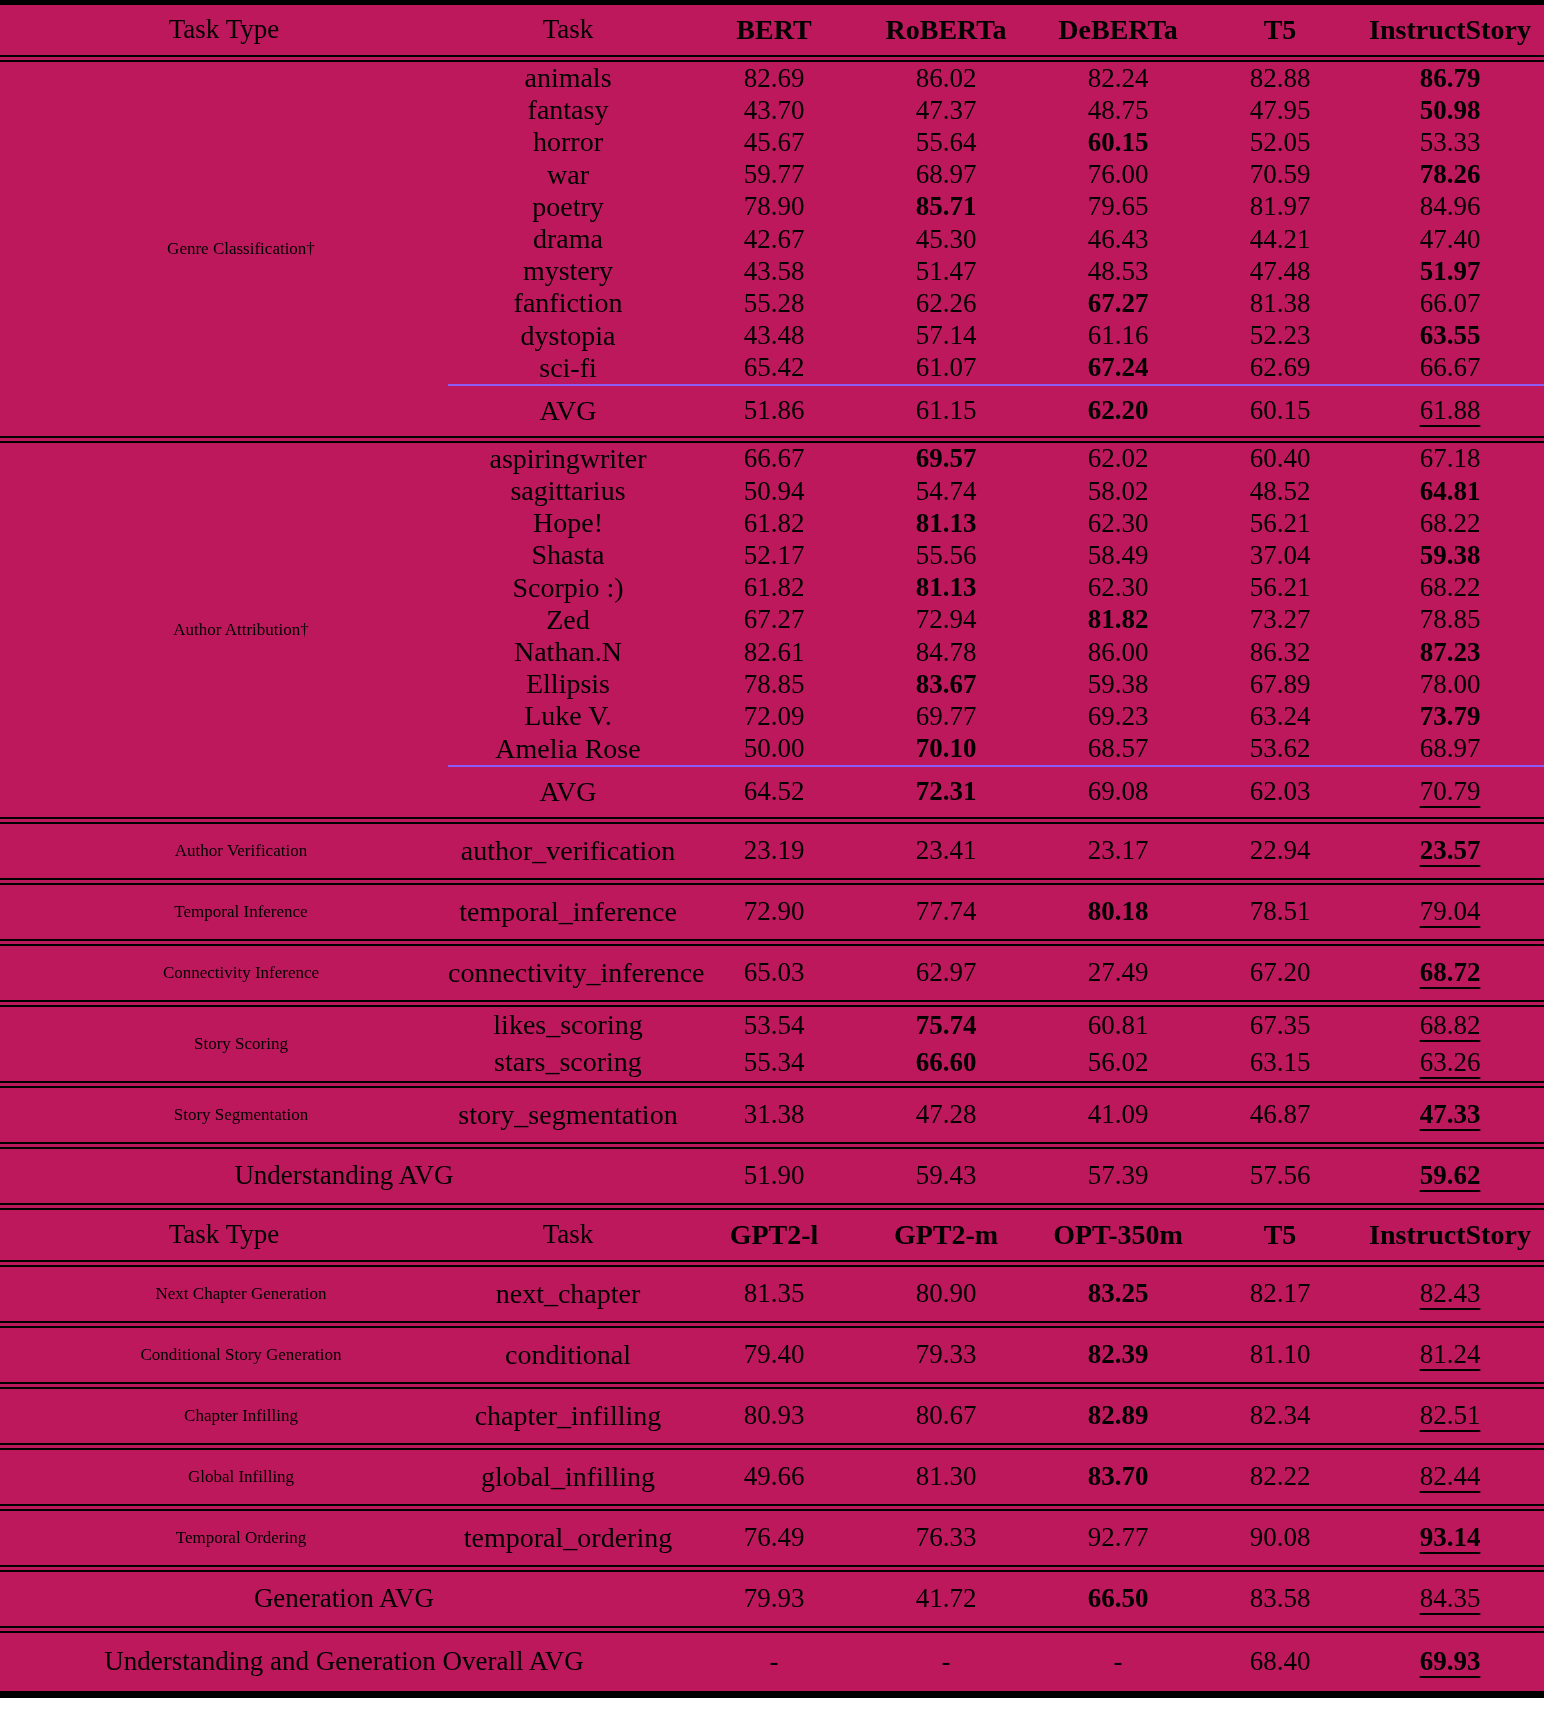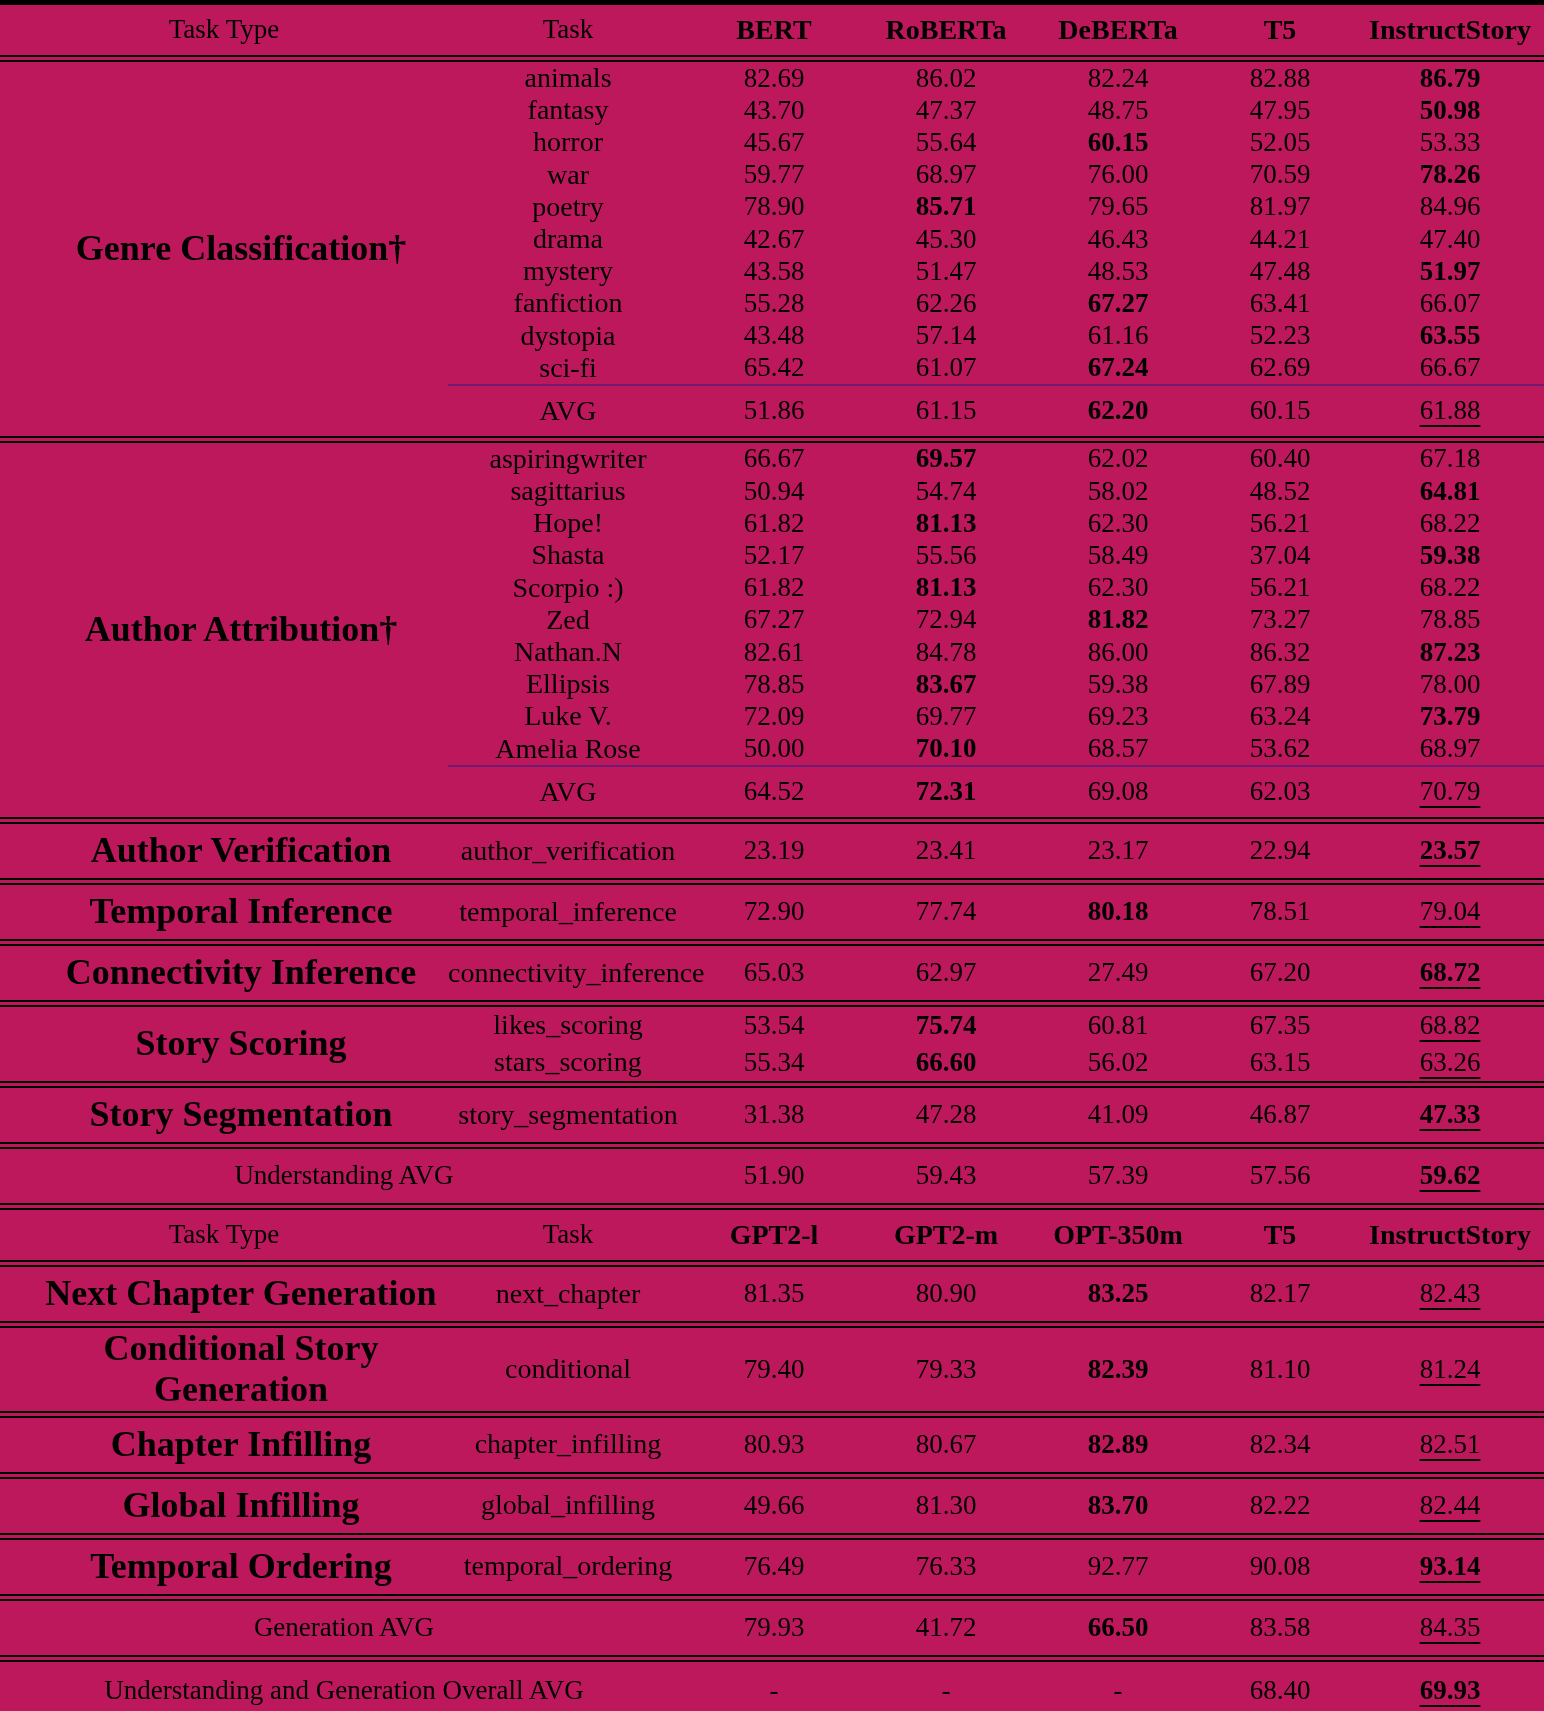--- a/index.html
+++ b/index.html
@@ -40,26 +40,26 @@
   
   tr.h-head > th { height: 50px; }
   tr.h-sm   > td { height: 32px; }
   tr.h-avg  > td { height: 50px; }
   tr.h-lg   > td { height: 54px; }
   tr.h-sc   > td { height: 37px; }
   tr.h-xl   > td { height: 58px; }
 
   
   tr.sep > th, tr.sep > td { border-top: 7px double #000; }
-  tr.midrule > td { border-top: 2px solid #701a75; }
+  tr.midrule > td { border-top: 2px solid #8b5cf6; }
 
   
   .th-model { font-size: 28px; font-weight: bold; }
   .th-plain { font-size: 27px; font-weight: normal; }
-  td.tasktype { font-size: 36px; font-weight: bold; padding-left: 34px; }
+  td.tasktype { font-size: 17px; font-weight: normal; padding-left: 34px; }
   td.task { font-size: 28px; }
   td.val { font-size: 27px; }
   td.summary-label { font-size: 27px; font-weight: normal; }
   td.val.b { font-weight: bold; }
   td.val.u span {
     text-decoration: underline;
     text-decoration-thickness: 2px;
     text-underline-offset: 6px;
   }
 </style>
@@ -142,21 +142,21 @@
           <td class="val"><span>51.47</span></td>
           <td class="val"><span>48.53</span></td>
           <td class="val"><span>47.48</span></td>
           <td class="val b"><span>51.97</span></td>
         </tr>
         <tr class="h-sm">
           <td class="task">fanfiction</td>
           <td class="val"><span>55.28</span></td>
           <td class="val"><span>62.26</span></td>
           <td class="val b"><span>67.27</span></td>
-          <td class="val"><span>63.41</span></td>
+          <td class="val"><span>81.38</span></td>
           <td class="val"><span>66.07</span></td>
         </tr>
         <tr class="h-sm">
           <td class="task">dystopia</td>
           <td class="val"><span>43.48</span></td>
           <td class="val"><span>57.14</span></td>
           <td class="val"><span>61.16</span></td>
           <td class="val"><span>52.23</span></td>
           <td class="val b"><span>63.55</span></td>
         </tr>

